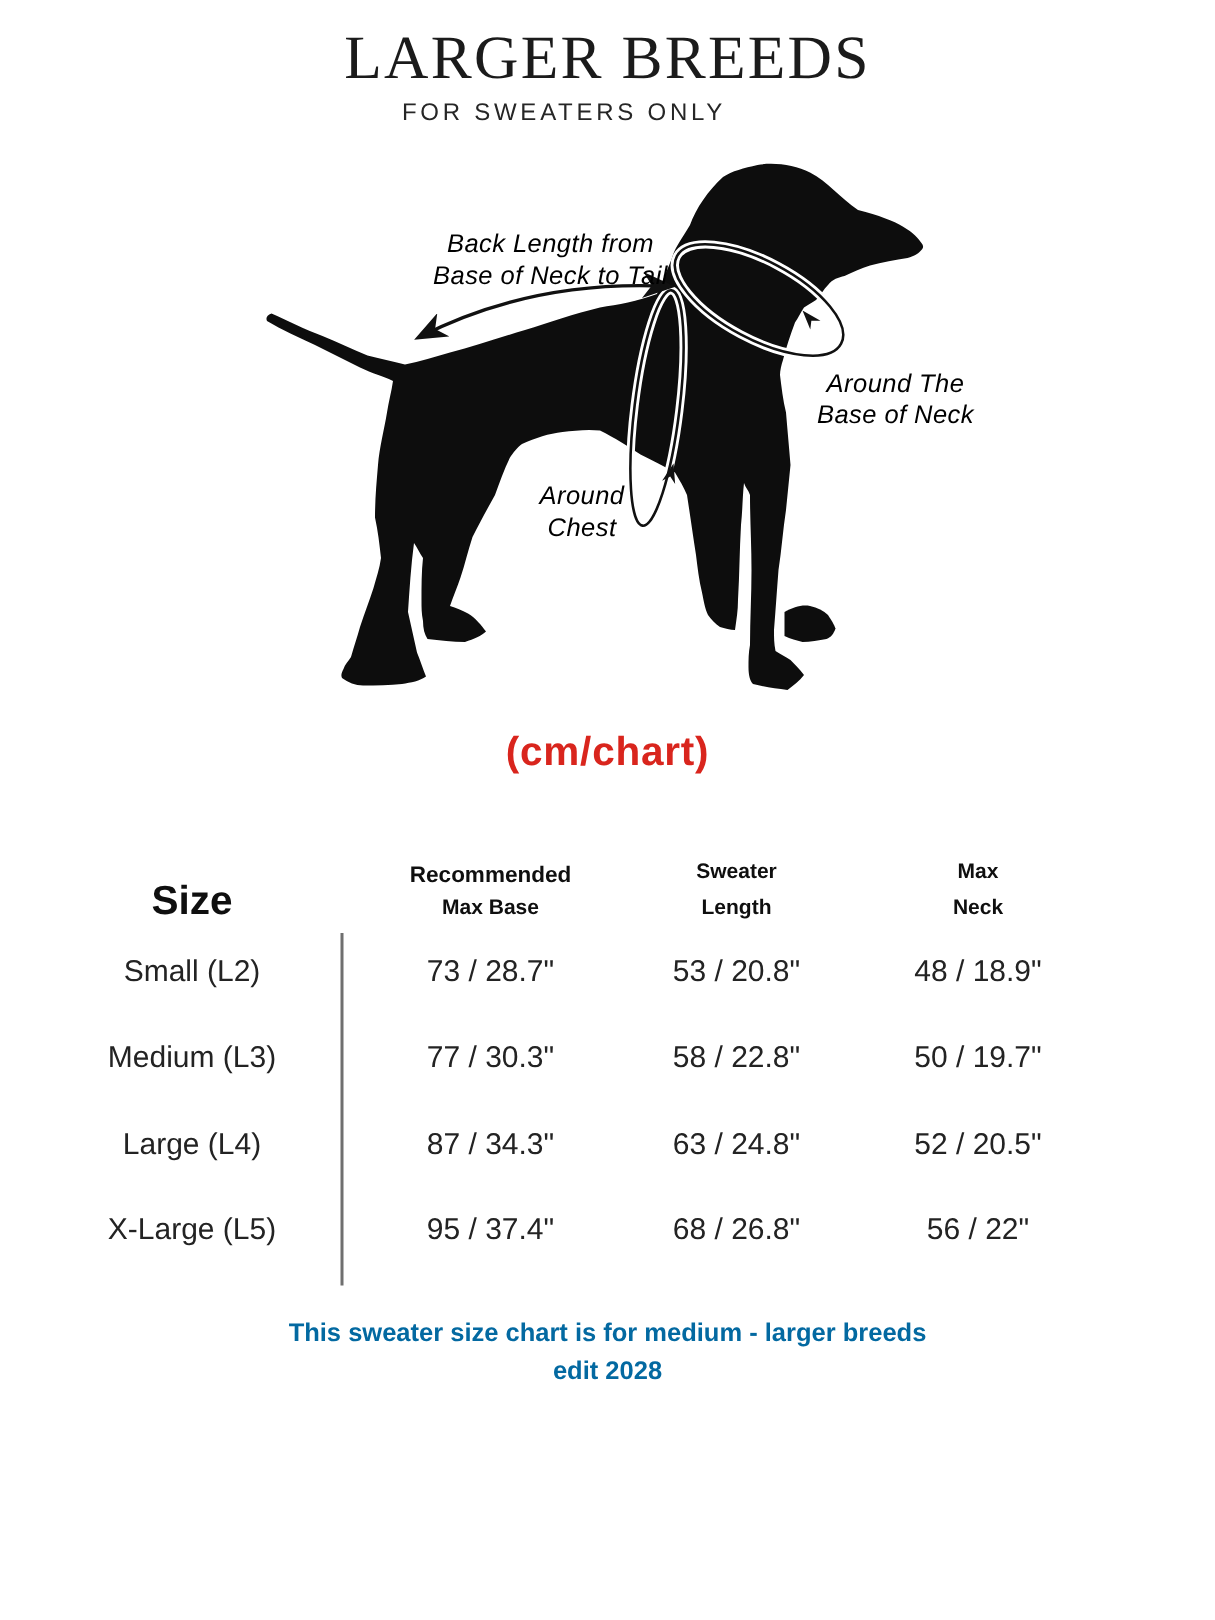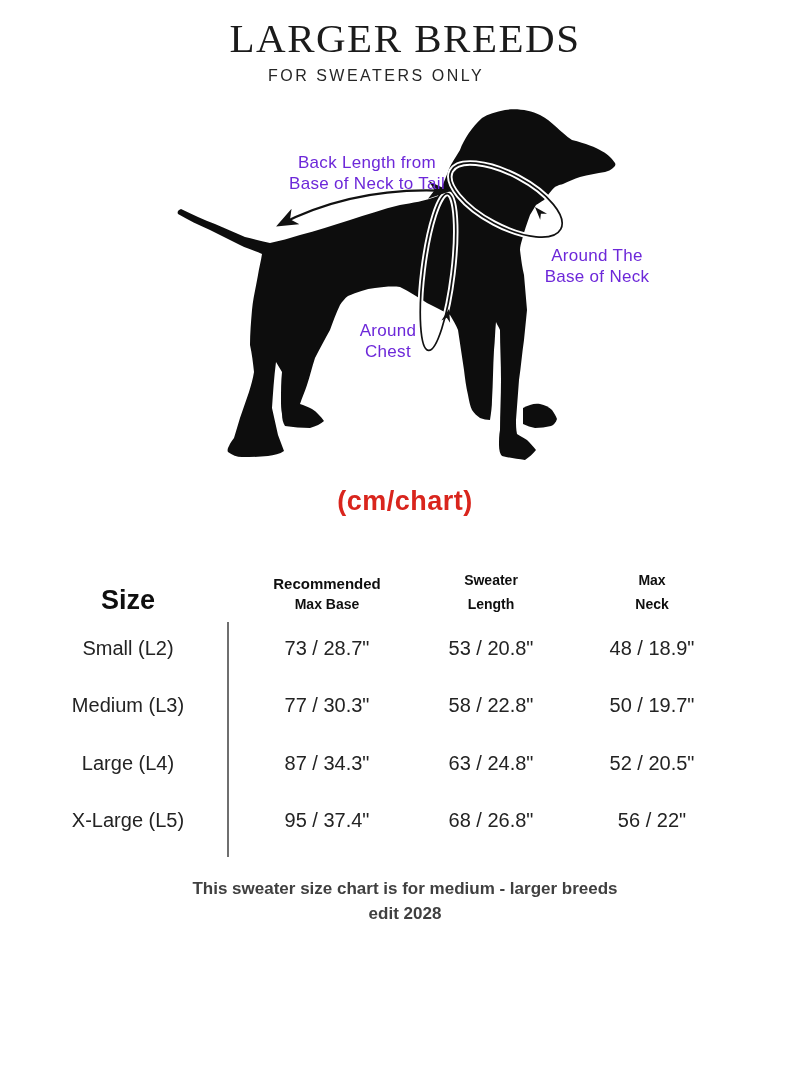--- a/index.html
+++ b/index.html
@@ -7,40 +7,40 @@
   .page{position:relative;width:810px;height:1080px;background:#ffffff;overflow:hidden;margin:0 auto;}
 
   .title{position:absolute;top:14px;left:0;width:810px;text-align:center;
          font-family:"Liberation Serif",serif;font-size:41px;font-weight:normal;
          letter-spacing:1.5px;color:#1b1b1b;}
   .subtitle{position:absolute;top:67px;left:0;width:752px;text-align:center;
             font-size:16px;letter-spacing:2.5px;color:#262626;}
 
   .diagram{position:absolute;left:0;top:95px;width:810px;height:385px;}
   .diagram svg{position:absolute;left:0;top:0;}
-  .dg-label{position:absolute;text-align:center;color:#6d28d9;font-size:17px;line-height:21px;letter-spacing:0.3px;}
+  .dg-label{position:absolute;text-align:center;color:#000000;font-size:17px;line-height:21px;letter-spacing:0.3px;font-style:italic;}
   .lbl-back{left:287px;top:57px;width:160px;}
   .lbl-neck{left:517px;top:150px;width:160px;}
   .lbl-chest{left:328px;top:225px;width:120px;}
 
   .units-note{position:absolute;top:486px;left:0;width:810px;text-align:center;
               font-size:27px;font-weight:bold;letter-spacing:0.5px;color:#d9251d;}
 
   .size-table{position:absolute;left:28px;top:560px;width:720px;display:grid;
               grid-template-columns:200px 198px 130px 192px;grid-template-rows:60px 57px 57px 58px 57px;}
   .size-table .cell{display:flex;align-items:center;justify-content:center;color:#232323;font-size:20px;}
   .size-table .hcell{display:flex;flex-direction:column;align-items:center;justify-content:flex-end;
                      color:#0f0f0f;font-weight:bold;padding-bottom:4px;}
   .h-size{font-size:27px;padding-bottom:7px;}
   .h-small{font-size:15px;line-height:17px;}
   .h-main{font-size:14px;line-height:24px;}
   .divider{position:absolute;left:199px;top:62px;width:2px;height:235px;background:#6f6f6f;}
 
   .footer{position:absolute;top:876px;left:0;width:810px;text-align:center;
-          font-size:17px;font-weight:bold;line-height:25px;color:#404040;}
+          font-size:17px;font-weight:bold;line-height:25px;color:#0369a1;}
 </style>
 </head>
 <body>
 
 <div class="page">
 
   <div class="title">LARGER BREEDS</div>
   <div class="subtitle">FOR SWEATERS ONLY</div>
 
   <div class="diagram">

